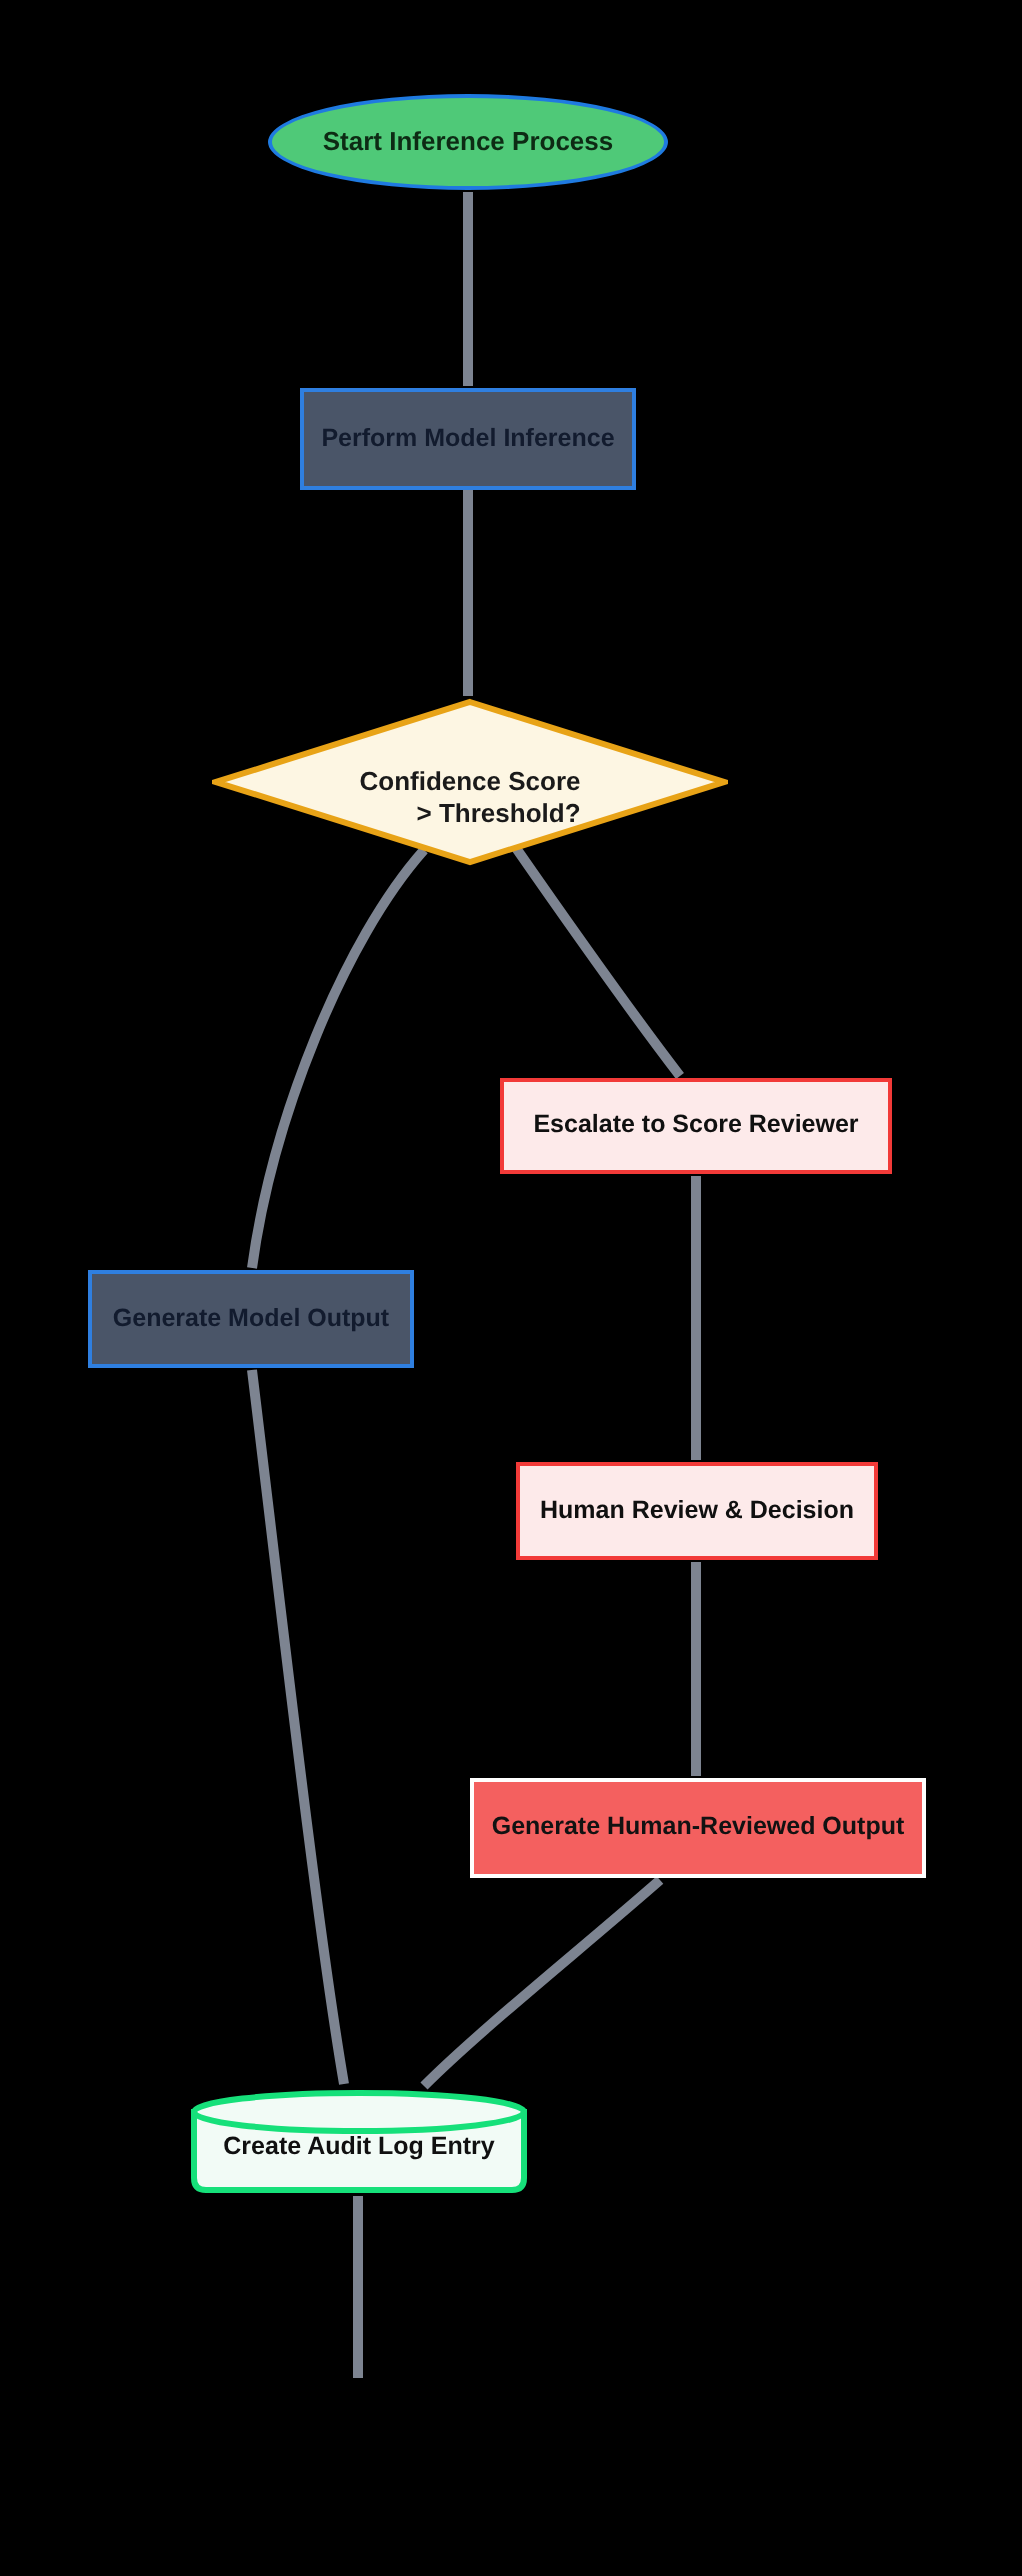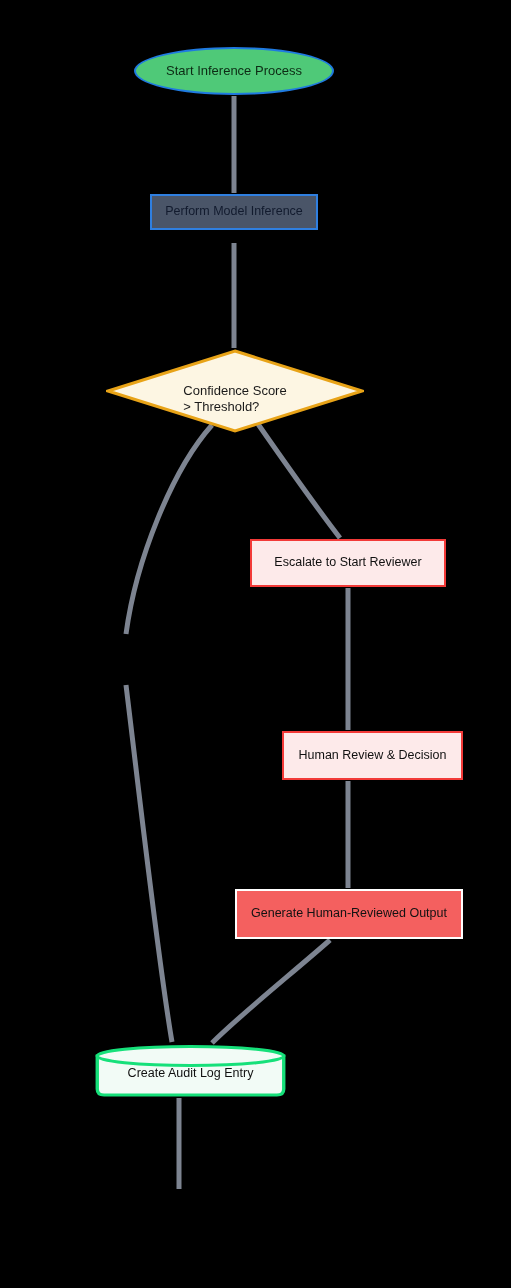--- a/index.html
+++ b/index.html
@@ -28,23 +28,24 @@
     top: 0;
     width: 511px;
     height: 1288px;
   }
   .node {
     position: absolute;
     box-sizing: border-box;
     display: flex;
     align-items: center;
     justify-content: center;
-    text-align: left;
+    text-align: right;
     line-height: 1.22;
     white-space: pre;
+    font-weight: bold;
   }
   .node-label {
     display: block;
     white-space: pre-line;
   }
 
   
   .node-terminator {
     border-radius: 50%;
     background: #4fc978;
@@ -129,46 +130,49 @@
       <path d="M 126 685 C 140 800 158 960 172 1042"></path>
       <path d="M 330 940 C 290 975 240 1015 212 1043"></path>
       <path d="M 179 1098 L 179 1189"></path>
     </g>
   </svg>
 
   <div class="node node-terminator" style="left:134px; top:47px; width:200px; height:48px;">
     <span class="node-label">Start Inference Process</span>
   </div>
 
-  <div class="node node-process" style="left:150px; top:194px; width:168px; height:36px;">
+  <div class="node node-process" style="left:150px; top:194px; width:168px; height:51px;">
     <span class="node-label">Perform Model Inference</span>
   </div>
 
   <div class="node node-decision" style="left:106px; top:349px; width:258px; height:84px;">
     <svg class="diamond-shape" viewBox="0 0 258 84" preserveAspectRatio="none">
       <polygon points="129,2 256,42 129,82 2,42" fill="#fdf6e3" stroke="#e8a317" stroke-width="3"></polygon>
     </svg>
     <span class="node-label decision-text">Confidence Score
 &gt; Threshold?</span>
   </div>
 
   <div class="node node-alert" style="left:250px; top:539px; width:196px; height:48px;">
-    <span class="node-label">Escalate to Start Reviewer</span>
+    <span class="node-label">Escalate to Score Reviewer</span>
   </div>
 
+  <div class="node node-process" style="left:44px; top:635px; width:163px; height:49px;">
+    <span class="node-label">Generate Model Output</span>
+  </div>
 
-  <div class="node node-alert" style="left:258px; top:731px; width:181px; height:49px;margin-left:24px;">
+  <div class="node node-alert" style="left:258px; top:731px; width:181px; height:49px;">
     <span class="node-label">Human Review &amp; Decision</span>
   </div>
 
   <div class="node node-alert-strong" style="left:235px; top:889px; width:228px; height:50px;">
     <span class="node-label">Generate Human-Reviewed Output</span>
   </div>
 
-  <div class="node node-datastore" style="left:95px; top:1044px; width:191px; height:53px;">
+  <div class="node node-datastore" style="left:95px; top:1044px; width:169px; height:53px;">
     <svg class="cyl-shape" viewBox="0 0 169 53" preserveAspectRatio="none">
       <path d="M 2 12 L 2 45 Q 2 51 8 51 L 161 51 Q 167 51 167 45 L 167 12 Z" fill="#f2fbf6" stroke="#16e07a" stroke-width="3"></path>
       <ellipse cx="84.5" cy="12" rx="82.5" ry="9.5" fill="#f2fbf6" stroke="#16e07a" stroke-width="3"></ellipse>
     </svg>
     <span class="node-label cyl-text">Create Audit Log Entry</span>
   </div>
 
 
 </div>
 

